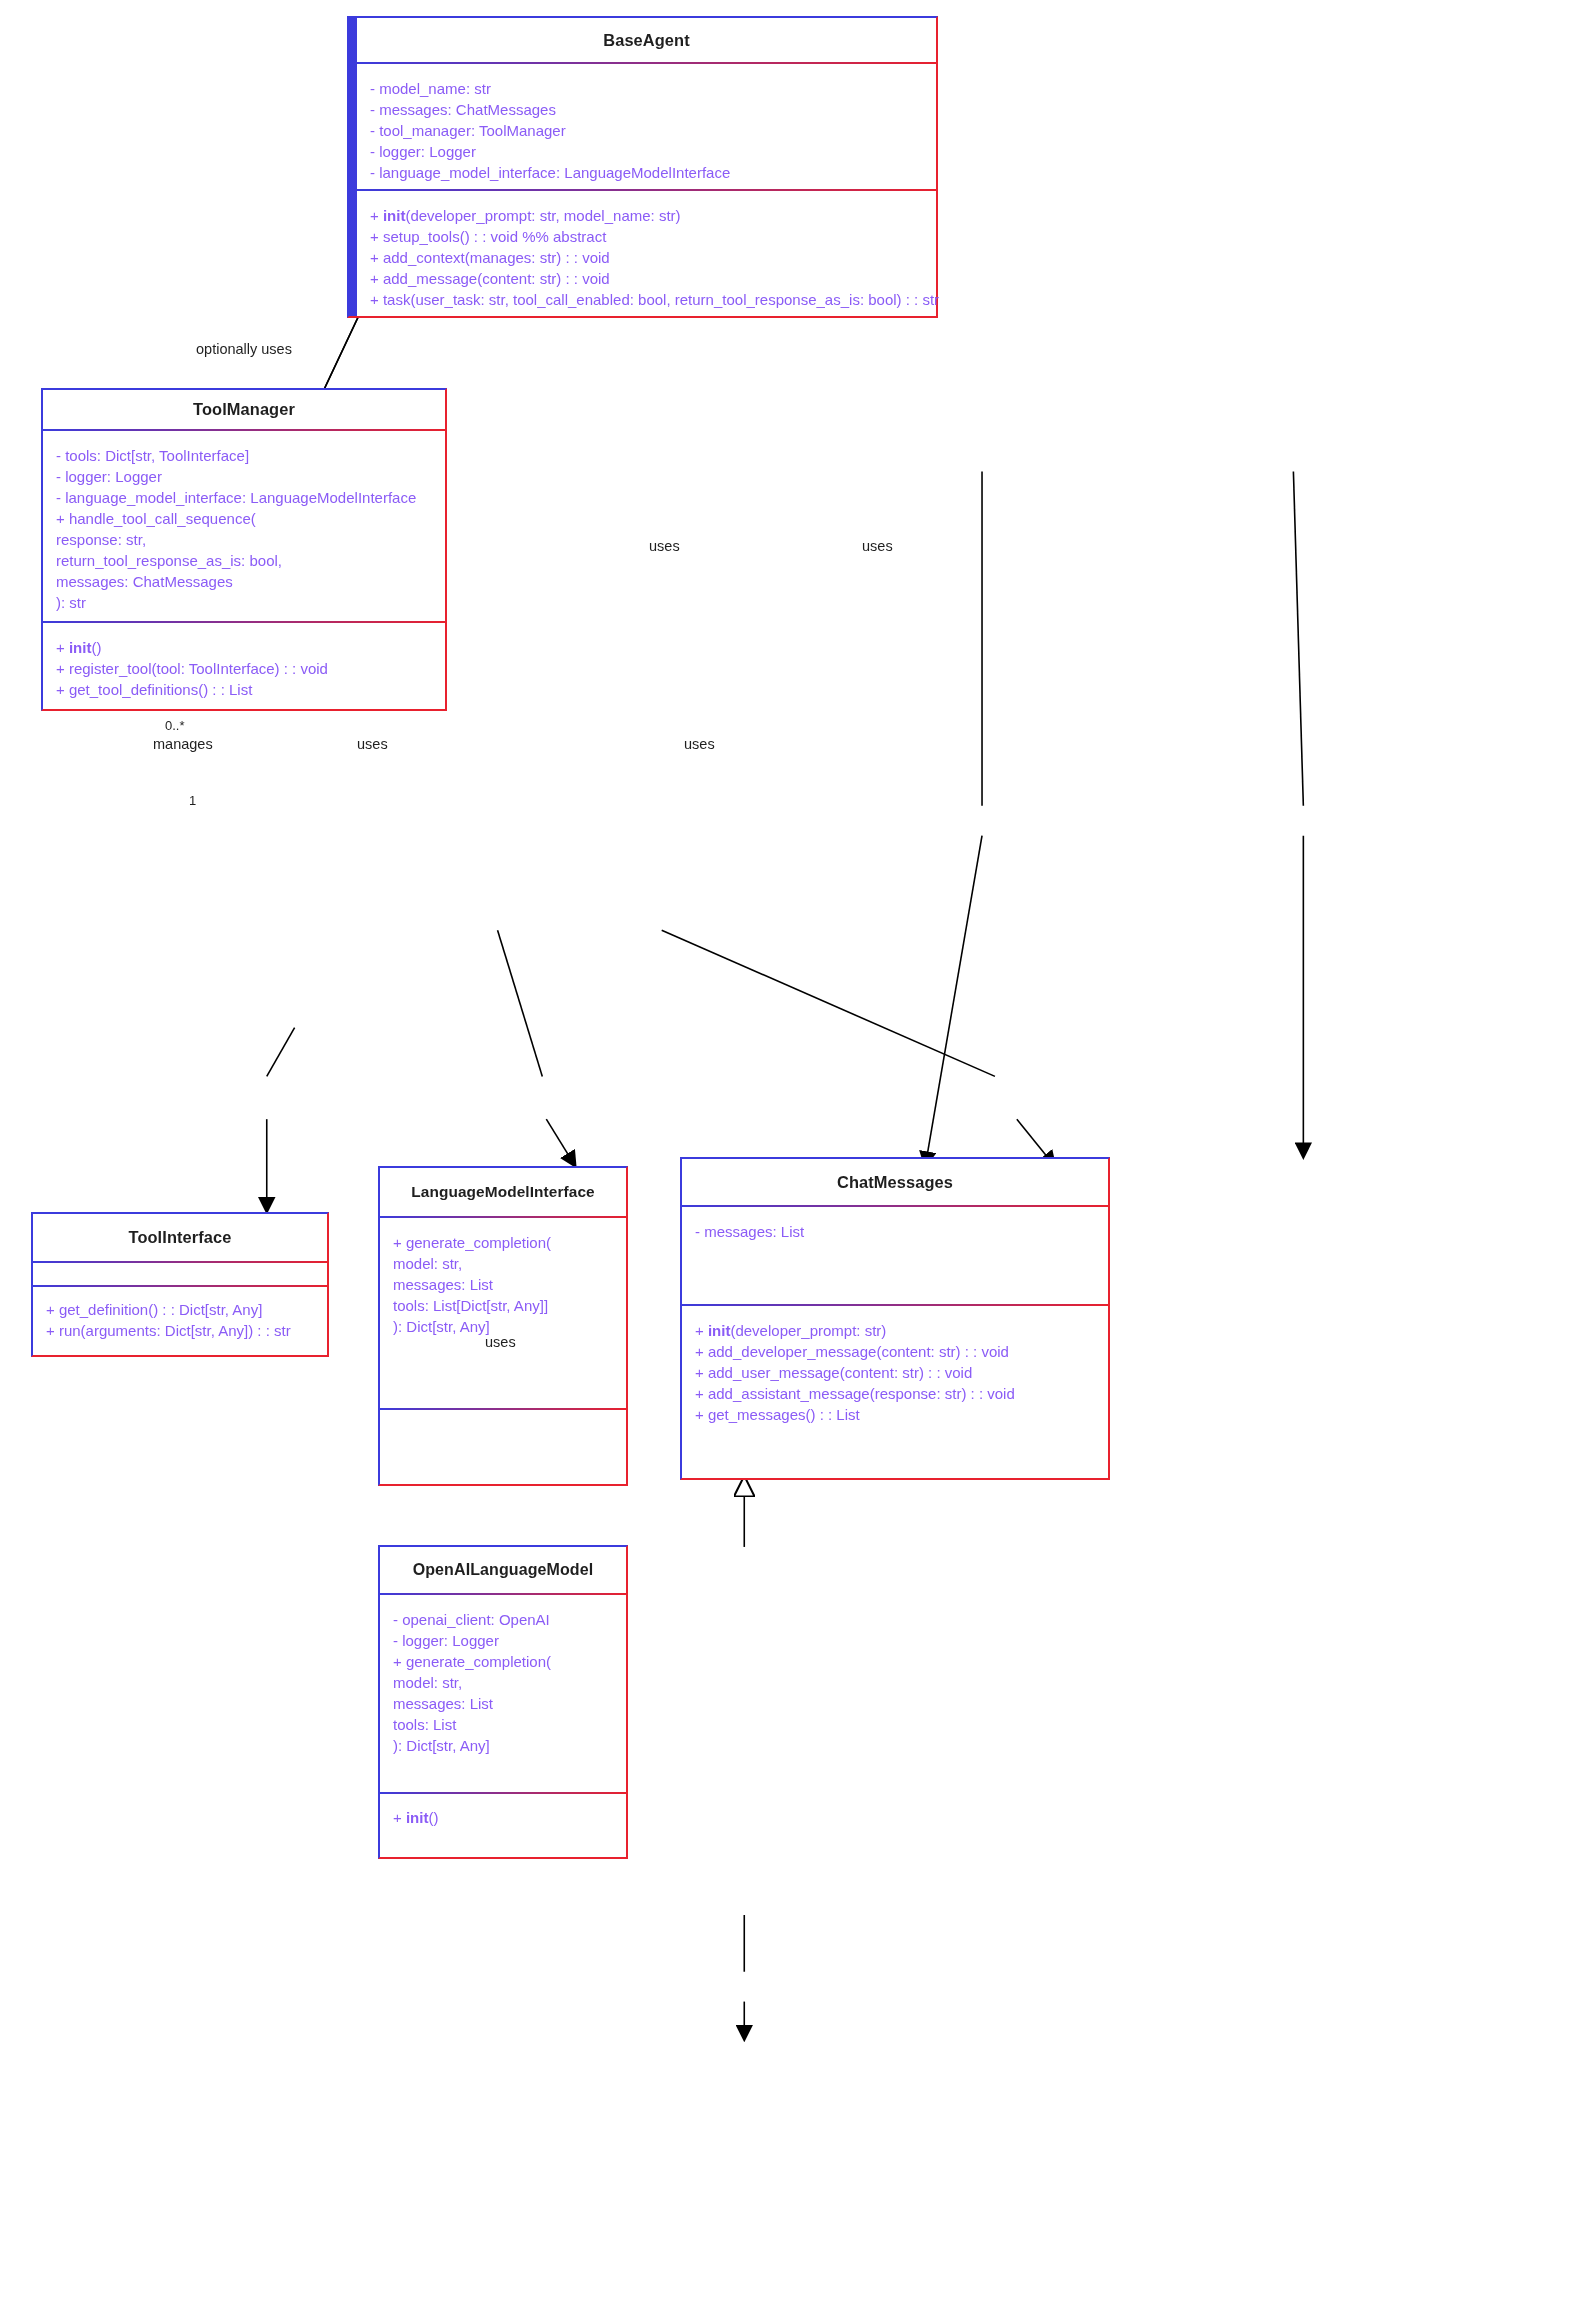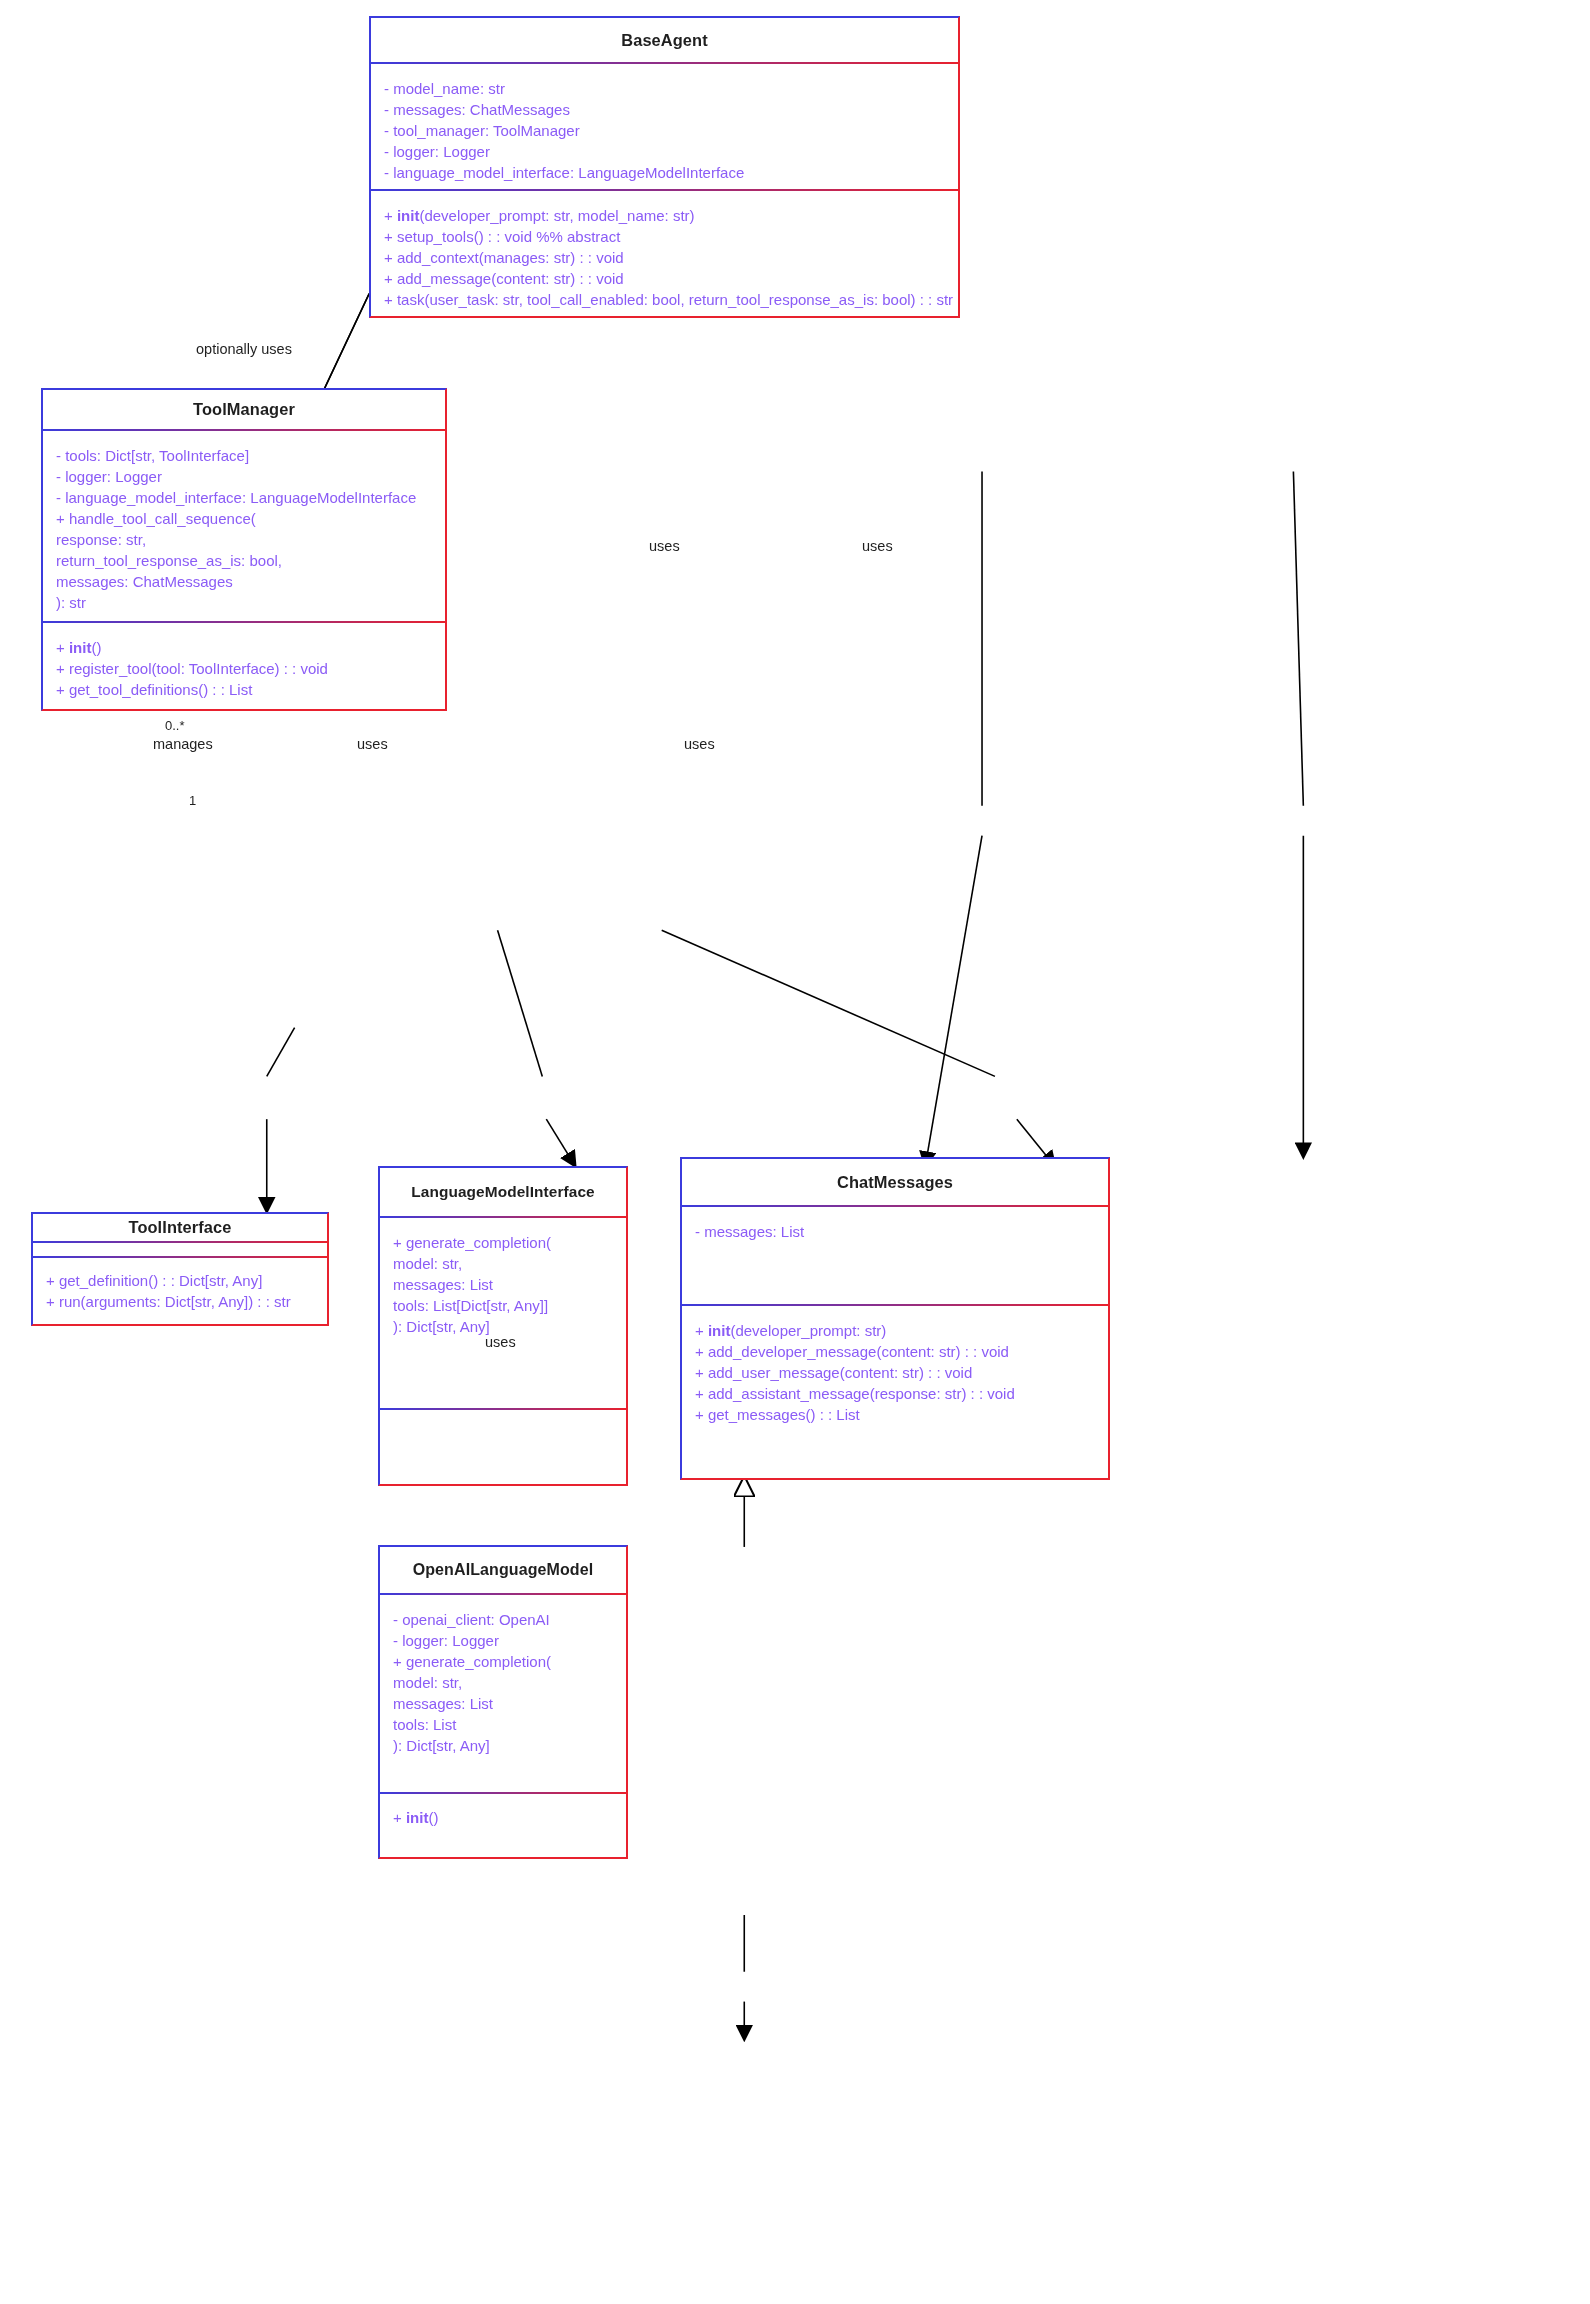--- a/index.html
+++ b/index.html
@@ -153,21 +153,21 @@
   <div class="edge-label" style="left:153px; top:736px;">manages</div>
   <div class="mult-label" style="left:165px; top:718px;">0..*</div>
   <div class="mult-label" style="left:189px; top:793px;">1</div>
 
   <div class="edge-label" style="left:357px; top:736px;">uses</div>
 
   <div class="edge-label" style="left:684px; top:736px;">uses</div>
 
   <div class="edge-label" style="left:485px; top:1334px;">uses</div>
 
-  <div class="uml-class" id="cls-base-agent" style="left:369px; top:16px; width:591px; height:302px;">
+  <div class="uml-class" id="cls-base-agent" style="left:347px; top:16px; width:591px; height:302px;padding-left:8px;">
     <div class="uml-inner">
       <div class="uml-title" style="height:46px;">BaseAgent</div>
       <div class="sep"></div>
       <div class="uml-section" style="height:125px;">
         <div class="uml-line">- model_name: str</div>
         <div class="uml-line">- messages: ChatMessages</div>
         <div class="uml-line">- tool_manager: ToolManager</div>
         <div class="uml-line">- logger: Logger</div>
         <div class="uml-line">- language_model_interface: LanguageModelInterface</div>
       </div>
@@ -198,21 +198,21 @@
       </div>
       <div class="sep"></div>
       <div class="uml-section" style="height:86px;">
         <div class="uml-line">+ <b>init</b>()</div>
         <div class="uml-line">+ register_tool(tool: ToolInterface) : : void</div>
         <div class="uml-line">+ get_tool_definitions() : : List</div>
       </div>
     </div>
   </div>
 
-  <div class="uml-class" id="cls-tool-interface" style="left:31px; top:1212px; width:298px; height:114px;">
+  <div class="uml-class" id="cls-tool-interface" style="left:31px; top:1212px; width:298px; height:145px;">
     <div class="uml-inner">
       <div class="uml-title" style="height:47px;">ToolInterface</div>
       <div class="sep"></div>
       <div class="uml-section empty" style="height:23px;"></div>
       <div class="sep"></div>
       <div class="uml-section" style="height:68px; padding-top:12px;">
         <div class="uml-line">+ get_definition() : : Dict[str, Any]</div>
         <div class="uml-line">+ run(arguments: Dict[str, Any]) : : str</div>
       </div>
     </div>

